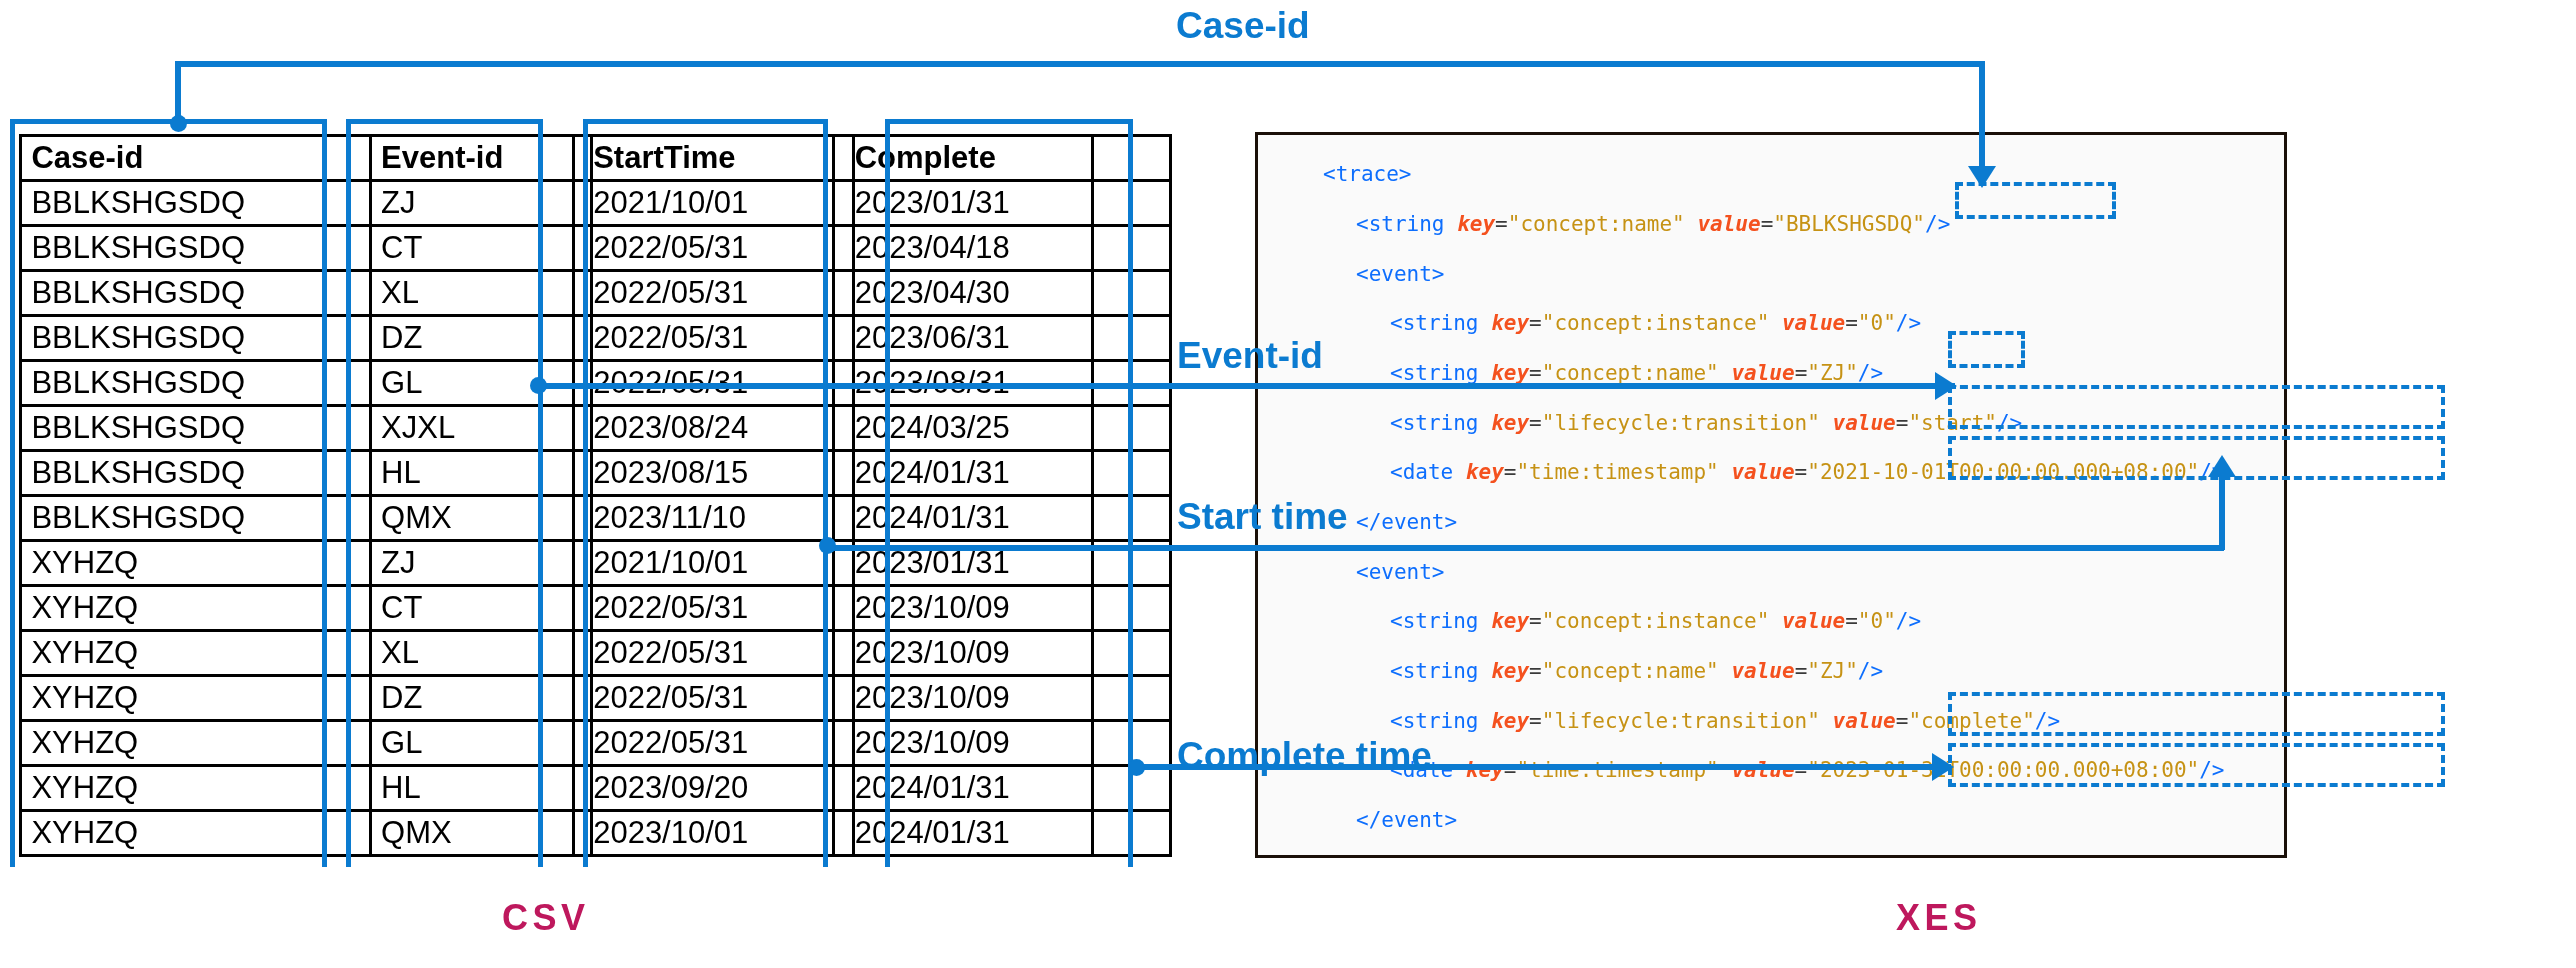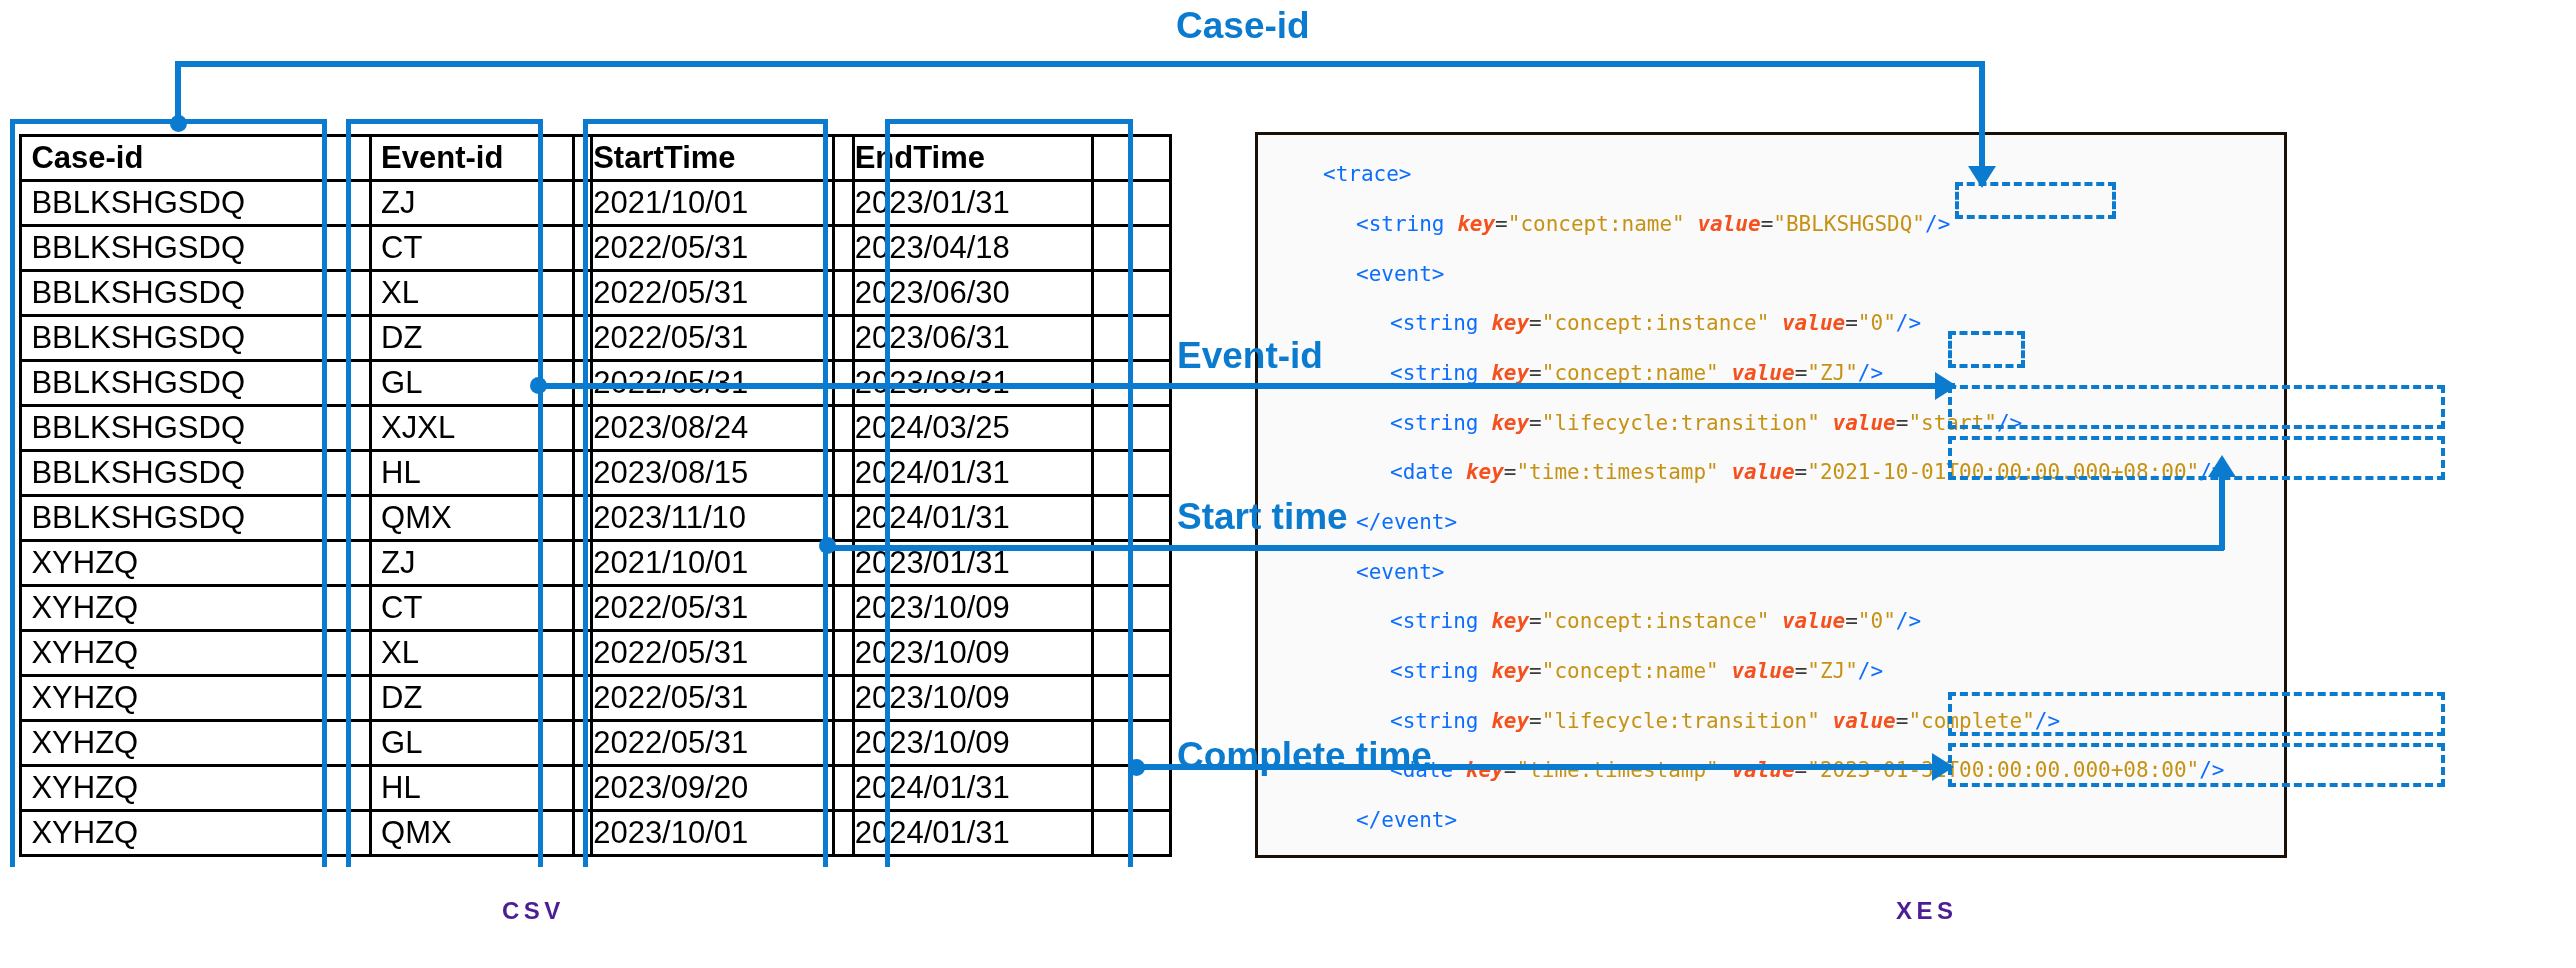--- a/index.html
+++ b/index.html
@@ -51,21 +51,21 @@
   .arrow-r{position:absolute;width:0;height:0;border-top:14px solid transparent;
            border-bottom:14px solid transparent;border-left:22px solid #0B7BD0;}
 
   
   .dashbox{position:absolute;border:4.5px dashed #0B7BD0;box-sizing:border-box;
            background:transparent;pointer-events:none;}
 
   
   .blabel{position:absolute;color:#0B7BD0;font-weight:bold;font-size:35px;
           letter-spacing:0px;line-height:1;white-space:nowrap;}
-  .caption{position:absolute;color:#4c1d95;font-weight:bold;font-size:24px;
+  .caption{position:absolute;color:#be185d;font-weight:bold;font-size:36px;
            letter-spacing:4.5px;white-space:nowrap;}
 </style>
 </head>
 <body>
 
 <div id="stage">
 
   <div id="csv-table">
     <table class="csv">
       <colgroup>
@@ -77,21 +77,21 @@
           <col class="c6">
           <col class="c7">
       </colgroup>
       <tbody id="csv-body">
           <tr>
             <th class="">Case-id</th>
             <th class="sep">Event-id</th>
             <th class="sep"></th>
             <th class="sep ctr">StartTime</th>
             <th class="sep"></th>
-            <th class="sep ctr">EndTime</th>
+            <th class="sep ctr">Complete</th>
             <th class="sep"></th>
           </tr>
           <tr>
             <td class="">BBLKSHGSDQ</td>
             <td class="sep">ZJ</td>
             <td class="sep"></td>
             <td class="sep ctr">2021/10/01</td>
             <td class="sep"></td>
             <td class="sep ctr">2023/01/31</td>
             <td class="sep"></td>
@@ -104,21 +104,21 @@
             <td class="sep"></td>
             <td class="sep ctr">2023/04/18</td>
             <td class="sep"></td>
           </tr>
           <tr>
             <td class="">BBLKSHGSDQ</td>
             <td class="sep">XL</td>
             <td class="sep"></td>
             <td class="sep ctr">2022/05/31</td>
             <td class="sep"></td>
-            <td class="sep ctr">2023/06/30</td>
+            <td class="sep ctr">2023/04/30</td>
             <td class="sep"></td>
           </tr>
           <tr>
             <td class="">BBLKSHGSDQ</td>
             <td class="sep">DZ</td>
             <td class="sep"></td>
             <td class="sep ctr">2022/05/31</td>
             <td class="sep"></td>
             <td class="sep ctr">2023/06/31</td>
             <td class="sep"></td>

